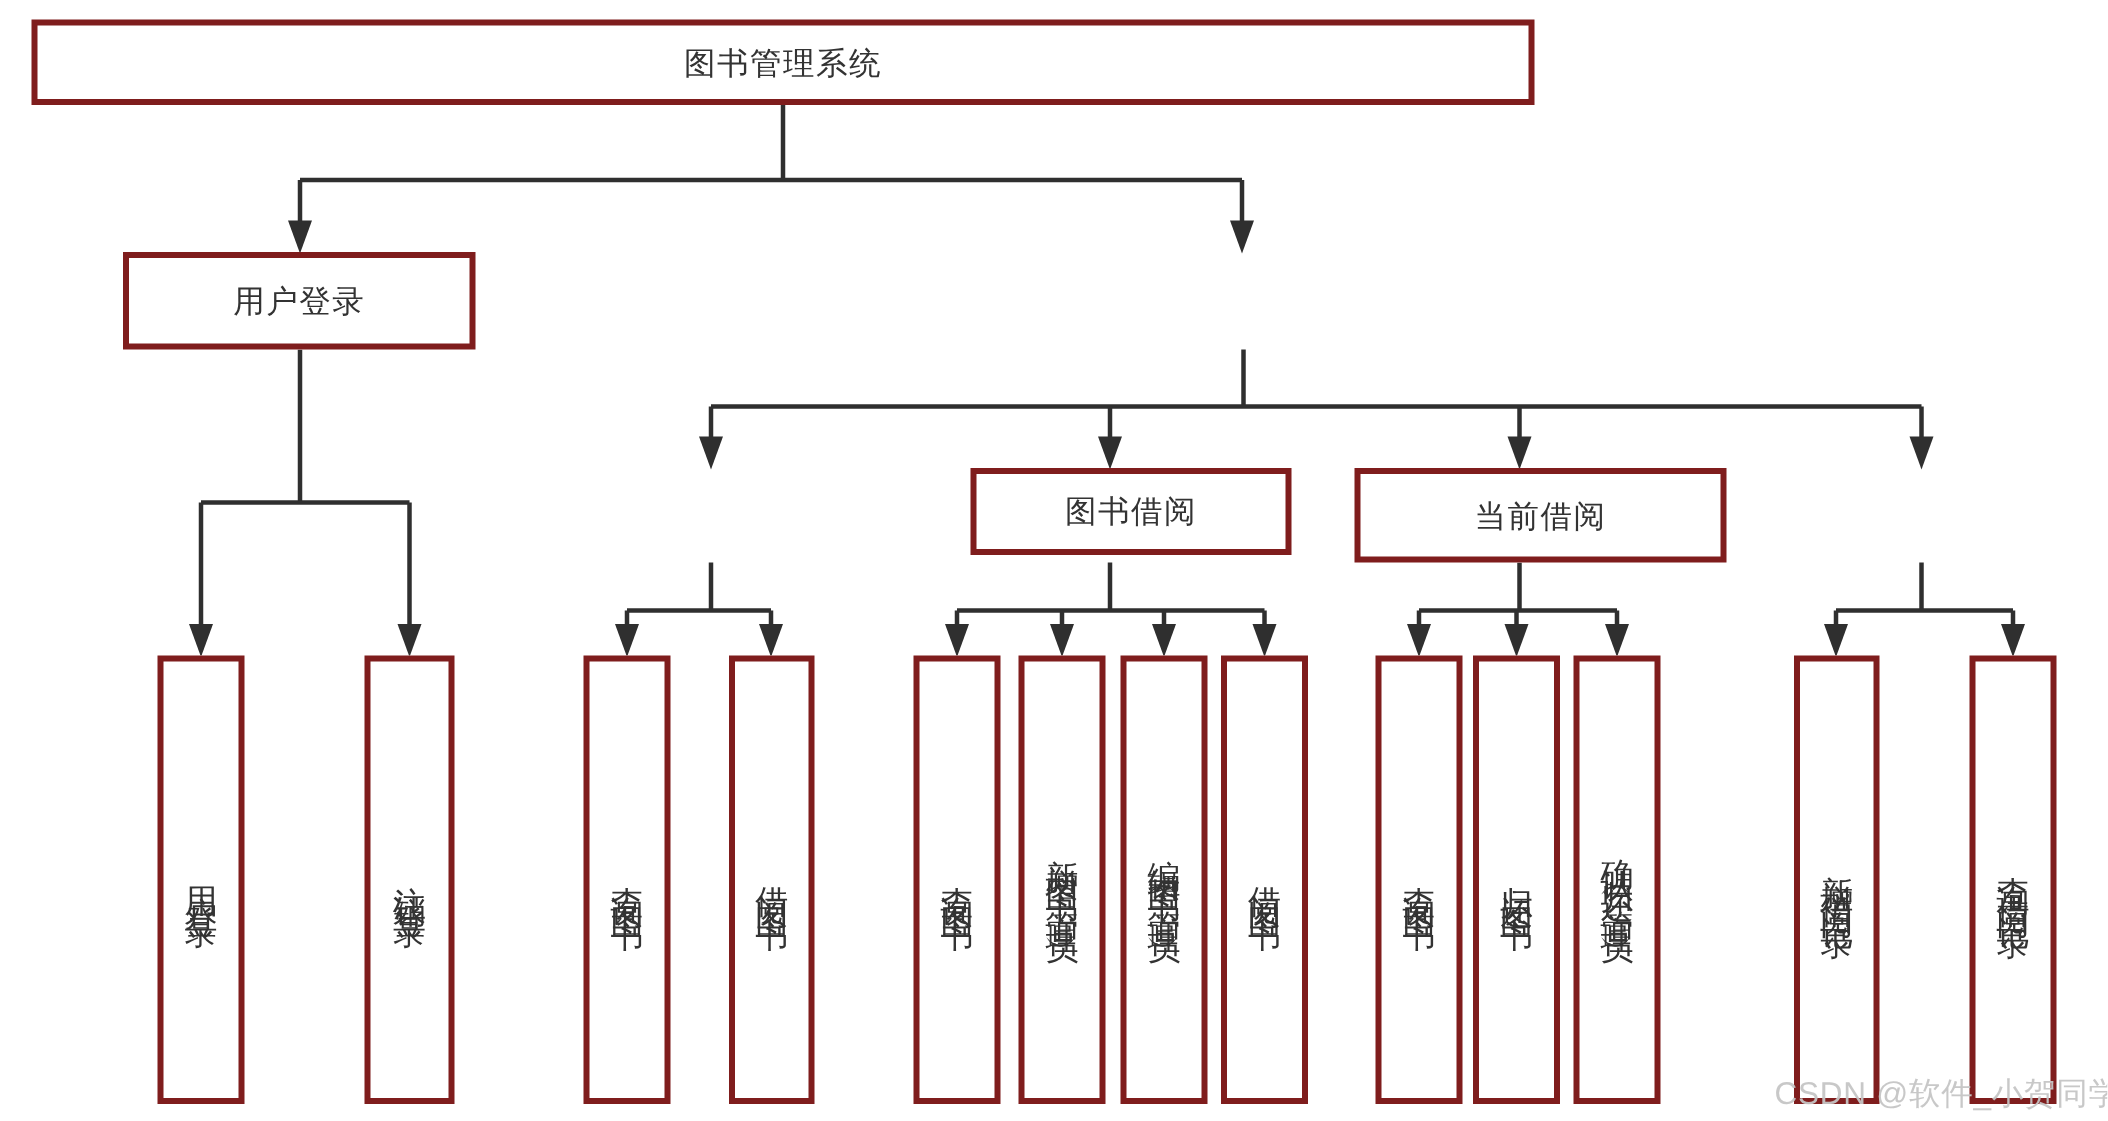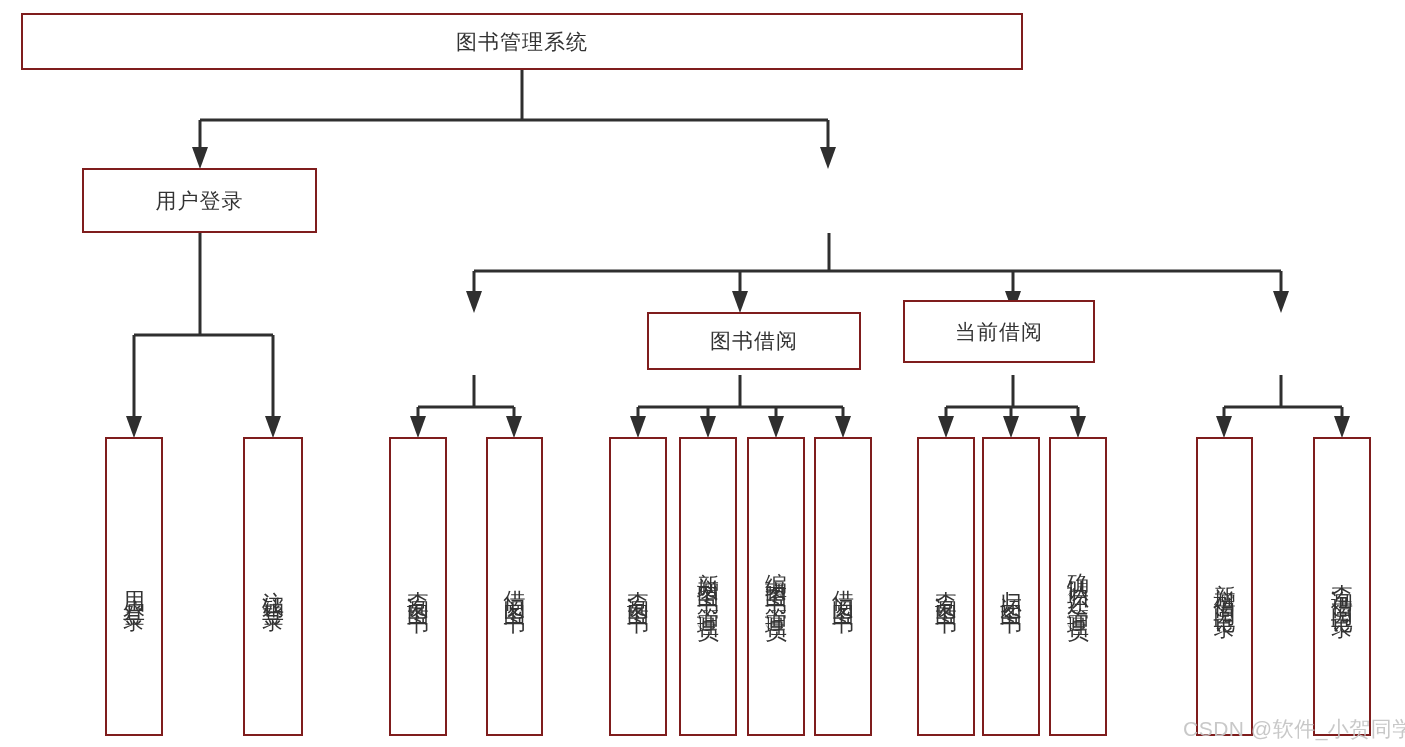--- a/index.html
+++ b/index.html
@@ -7,21 +7,21 @@
     position:relative;
     width:1405px;height:747px;
     background:#ffffff;
     font-family:"Liberation Sans","DejaVu Sans",sans-serif;
     overflow:hidden;
   }
   .connectors{position:absolute;left:0;top:0;width:1405px;height:747px;}
   .box{
     position:absolute;
     box-sizing:border-box;
-    border:2px solid #7f1d1d;
+    border:4px solid #7f1d1d;
     background:#ffffff;
     display:flex;
     align-items:center;
     justify-content:center;
     color:#333333;
     font-size:21px;
     letter-spacing:1px;
     white-space:nowrap;
   }
   .box.v{
@@ -111,21 +111,21 @@
       <polygon points="1216,416 1232,416 1224,438"></polygon>
       <polygon points="1334,416 1350,416 1342,438"></polygon>
     </g>
   </svg>
 
   <div class="box" style="left:21px;top:13px;width:1002px;height:57px">图书管理系统</div>
 
   <div class="box" style="left:82px;top:168px;width:235px;height:65px">用户登录</div>
 
   <div class="box" style="left:647px;top:312px;width:214px;height:58px">图书借阅</div>
-  <div class="box" style="left:903px;top:300px;width:192px;height:63px">当前借阅</div>
+  <div class="box" style="left:903px;top:312px;width:248px;height:63px">当前借阅</div>
 
   <div class="box v" style="left:105px;top:437px;width:58px;height:299px">用户登录</div>
   <div class="box v" style="left:243px;top:437px;width:60px;height:299px">注销登录</div>
 
   <div class="box v" style="left:389px;top:437px;width:58px;height:299px">查询图书</div>
   <div class="box v" style="left:486px;top:437px;width:57px;height:299px">借阅图书</div>
 
   <div class="box v" style="left:609px;top:437px;width:58px;height:299px">查询图书</div>
   <div class="box v" style="left:679px;top:437px;width:58px;height:299px">新增图书（管理员）</div>
   <div class="box v" style="left:747px;top:437px;width:58px;height:299px">编辑图书（管理员）</div>

